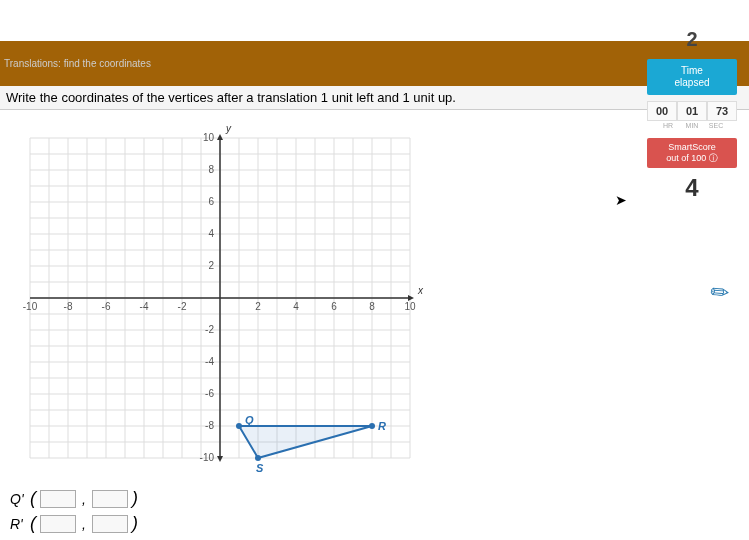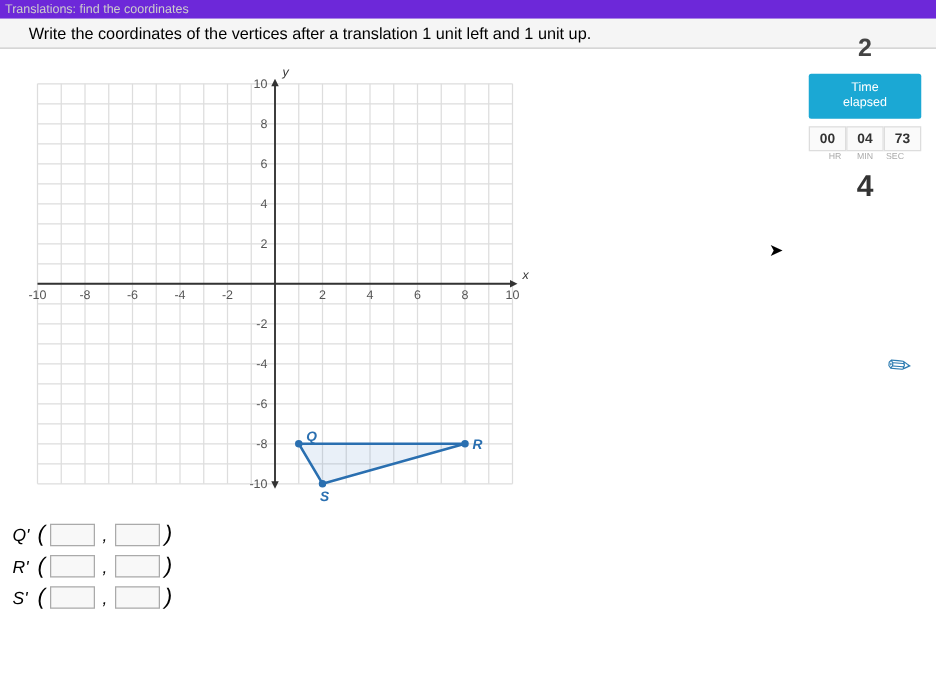--- a/index.html
+++ b/index.html
@@ -1,18 +1,18 @@
 <!DOCTYPE html>
 <html><head>
 <meta charset="utf-8">
 <style>
 * { margin: 0; padding: 0; box-sizing: border-box; }
 body { font-family: Arial, sans-serif; background: #fff; width: 749px; height: 540px; position: relative; overflow: hidden; }
-.topic-bar { background: #6d28d9; color: #ccc; font-size: 10px; padding: 2px 4px; }
-.question-bar { background: #f5f5f5; border-bottom: 1px solid #ccc; padding: 4px 23px; font-size: 13px; }
+.topic-bar { background: #a16207; color: #ccc; font-size: 10px; padding: 17px 4px; margin-top: 41px; }
+.question-bar { background: #f5f5f5; border-bottom: 1px solid #ccc; padding: 4px 6px; font-size: 13px; }
 .main { display: flex; padding: 8px 10px; gap: 20px; }
 .left { flex: 0 0 auto; }
 .graph-wrap { position: relative; width: 420px; height: 360px; }
 .graph-svg { display: block; }
 .answers { margin-top: 10px; font-style: italic; font-size: 14px; }
 .answer-row { display: flex; align-items: center; margin: 4px 0; gap: 2px; }
 .answer-row .label { width: 18px; font-style: italic; }
 .paren { font-size: 18px; }
 .input-box { width: 36px; height: 18px; border: 1px solid #aaa; background: #f8f8f8; margin: 0 2px; }
 .comma { margin: 0 2px; }
@@ -146,25 +146,29 @@
 </div>
 
 <div class="right">
   <div class="lesson-num">2</div>
   <div class="time-box">
     <div>Time</div>
     <div>elapsed</div>
   </div>
   <div class="clock">
     <div class="clock-cell">00</div>
-    <div class="clock-cell">04</div>
+    <div class="clock-cell">01</div>
     <div class="clock-cell">73</div>
   </div>
   <div class="clock-labels">
     <div class="clock-label">HR</div>
     <div class="clock-label">MIN</div>
     <div class="clock-label">SEC</div>
+  </div>
+  <div class="smart-box">
+    <div>SmartScore</div>
+    <div>out of 100 ⓘ</div>
   </div>
   <div class="score">4</div>
 </div>
 
 <div class="pencil">✎</div>
 <div class="cursor">➤</div>
 
 </body></html>

